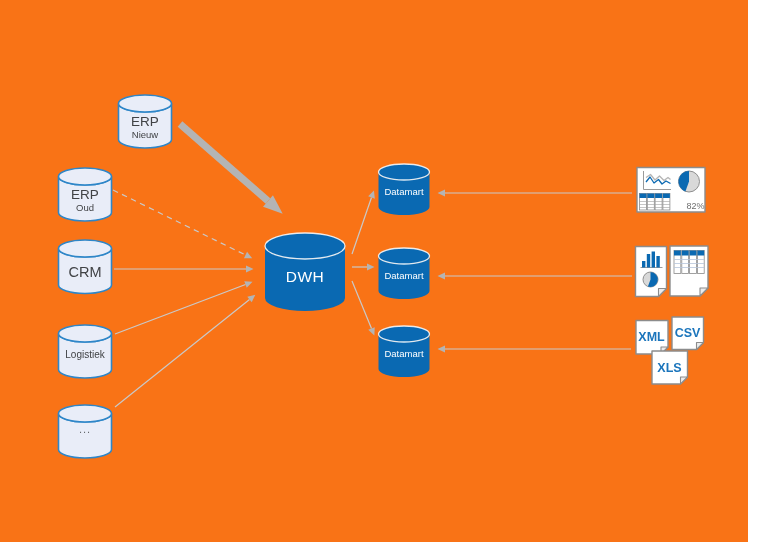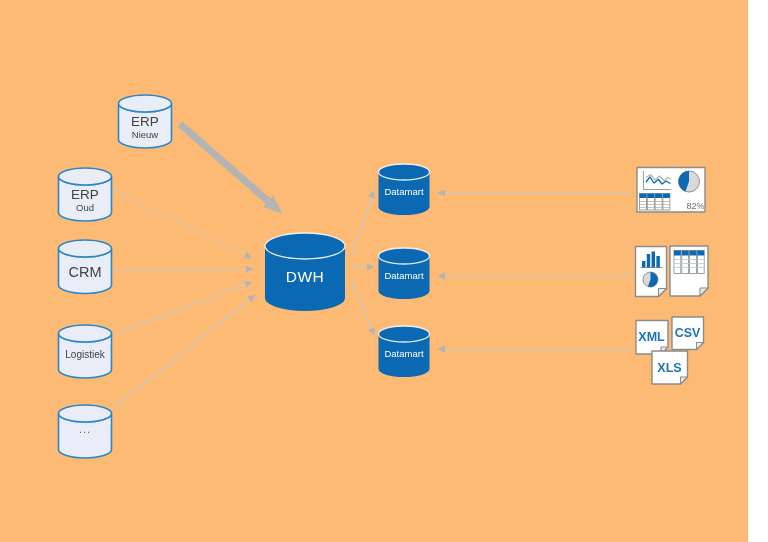--- a/index.html
+++ b/index.html
@@ -1,16 +1,16 @@
 <!DOCTYPE html>
 <html style="--brand_blue: #0a69b2; --light_fill: #e9edf8; --light_stroke: #2e86c8; --arrow_gray: #c9c9c9; --arrow_head_gray: #b4b4b4; --text_dark: #404245; --doc_border: #8c8c8c; --file_text_blue: #1b75bc;"><head>
 <meta charset="utf-8">
 <style>
   html,body{margin:0;padding:0;background:#ffffff;}
-  .canvas{position:relative;width:748px;height:542px;background:#fdba74;overflow:hidden;}
+  .canvas{position:relative;width:748px;height:542px;background:#f97316;overflow:hidden;}
   svg text{font-family:"Liberation Sans",sans-serif;}
   .lbl{fill:var(--text_dark);text-anchor:middle;}
   .lbl-dots{fill:#666a6e;text-anchor:middle;letter-spacing:1px;}
   .lbl-white{fill:#ffffff;text-anchor:middle;}
   .cyl-light{fill:var(--light_fill);stroke:var(--light_stroke);stroke-width:1.6;}
   .cyl-dark{fill:var(--brand_blue);}
   .cyl-dark-top{fill:var(--brand_blue);stroke:#ffffff;stroke-width:1.3;stroke-opacity:.85;}
   .arrow{fill:none;stroke:var(--arrow_gray);stroke-width:1.2;}
   .dashed{stroke-dasharray:5.5 4.5;}
   .arrow-thick{fill:none;stroke:var(--arrow_head_gray);stroke-width:7;}

